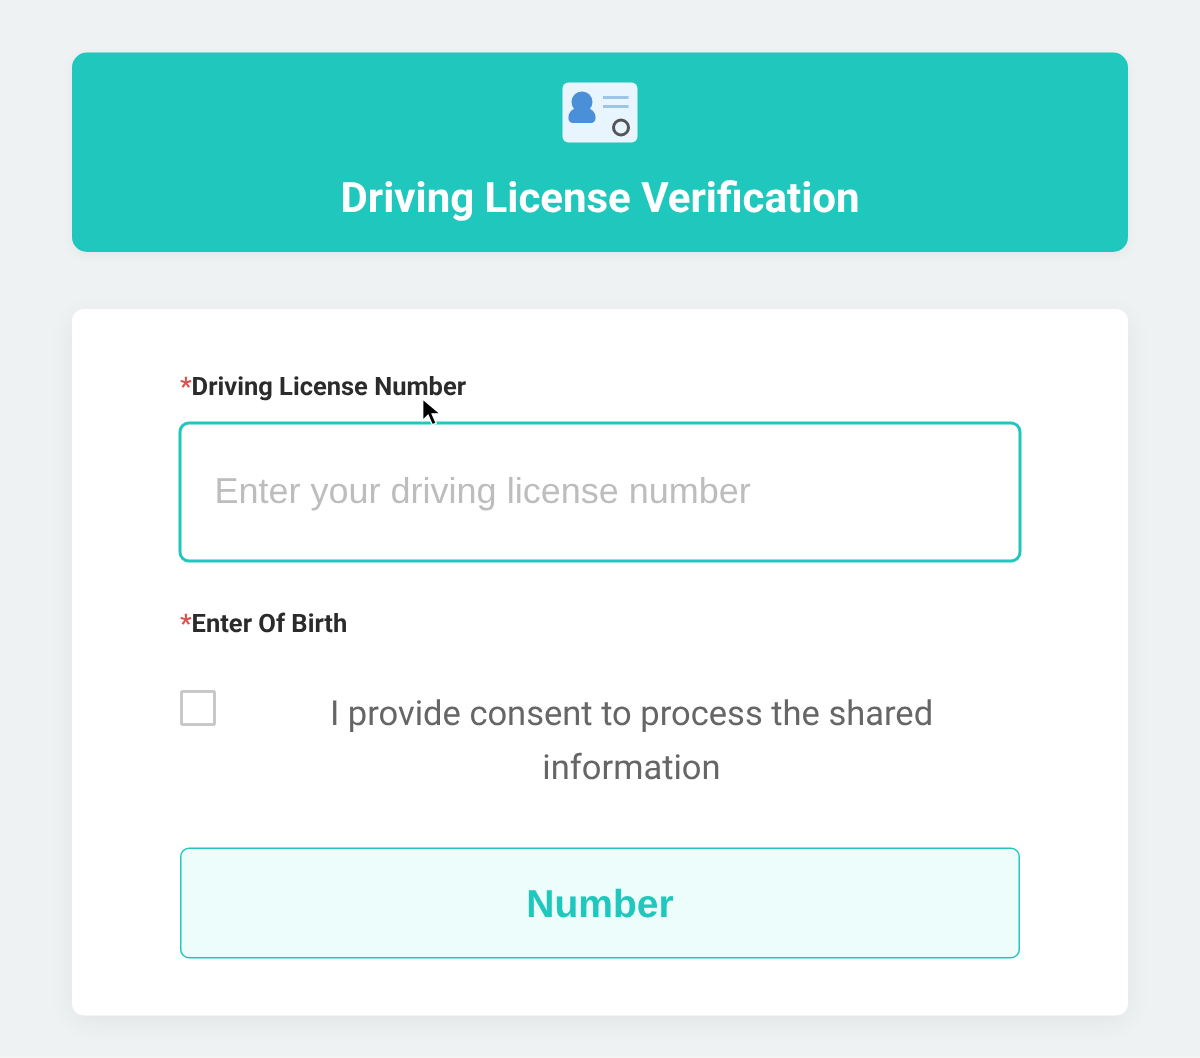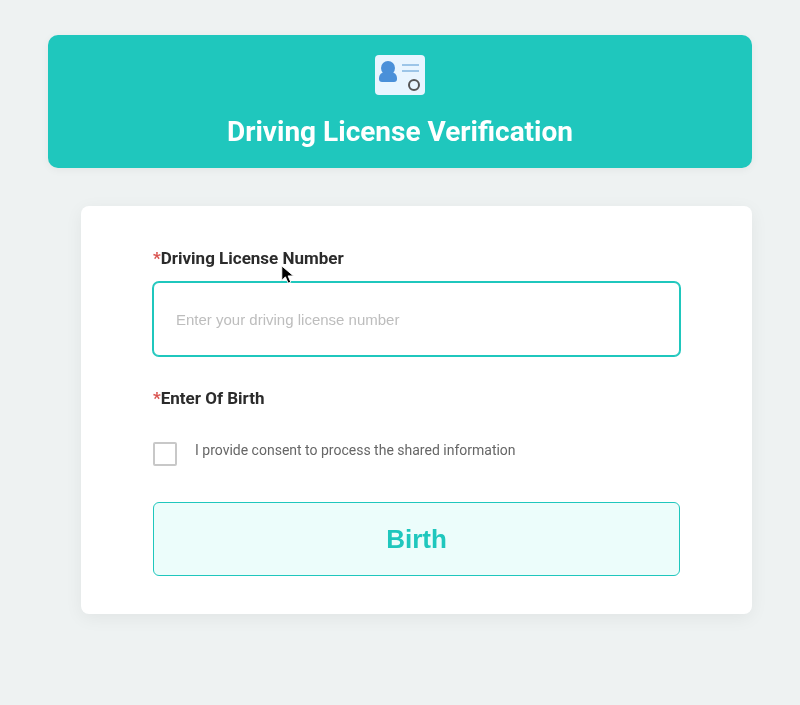--- a/index.html
+++ b/index.html
@@ -77,36 +77,35 @@
       color: #ffffff;
       font-size: 28px;
       font-weight: 700;
     }
     .card {
       background: #ffffff;
       border-radius: 8px;
       margin-top: 38px;
       padding: 42px 72px 38px 72px;
       box-shadow: 0 4px 18px rgba(0,0,0,0.06);
-      margin-left: 33px;
     }
     .field { margin-bottom: 32px; }
     .label {
       display: block;
       font-size: 17px;
       font-weight: 700;
       color: #2b2b2b;
       margin-bottom: 14px;
     }
     .req { color: #d9534f; }
     .text-input {
       width: 100%;
-      height: 74px;
+      height: 92px;
       padding: 16px 22px;
-      font-size: 15px;
+      font-size: 24px;
       color: #333;
       background: #fff;
       border: 1px solid #d6d6d6;
       border-radius: 6px;
       outline: none;
     }
     .text-input::placeholder { color: #bdbdbd; }
     .text-input.focused {
       border: 1px solid #1fc7bd;
       box-shadow: 0 0 0 1px #1fc7bd;
@@ -121,21 +120,21 @@
       width: 24px;
       height: 24px;
       border: 2px solid #c8c8c8;
       border-radius: 2px;
       flex-shrink: 0;
       background: #fff;
       cursor: pointer;
       margin-top: 2px;
     }
     .consent-text {
-      font-size: 14px;
+      font-size: 23px;
       color: #666;
       line-height: 1.55;
       text-align: center;
     }
     .submit-btn {
       width: 100%;
       height: 74px;
       background: #ecfdfb;
       border: 1px solid #1fc7bd;
       border-radius: 6px;
@@ -178,19 +177,19 @@
     <label class="label">
       <span class="req">*</span><span>Enter Of Birth</span>
     </label>
   </div>
 
   <div class="consent-row">
     <div class="checkbox"></div>
     <div class="consent-text">I provide consent to process the shared information</div>
   </div>
 
-  <button class="submit-btn">Birth</button>
+  <button class="submit-btn">Number</button>
 
 </div>
 
 <svg class="cursor" viewBox="0 0 20 24">
   <path d="M2 2 L2 18 L6 14 L9 21 L12 20 L9 13 L15 13 Z" fill="#000" stroke="#fff" stroke-width="1"></path>
 </svg>
 
 </body></html>

